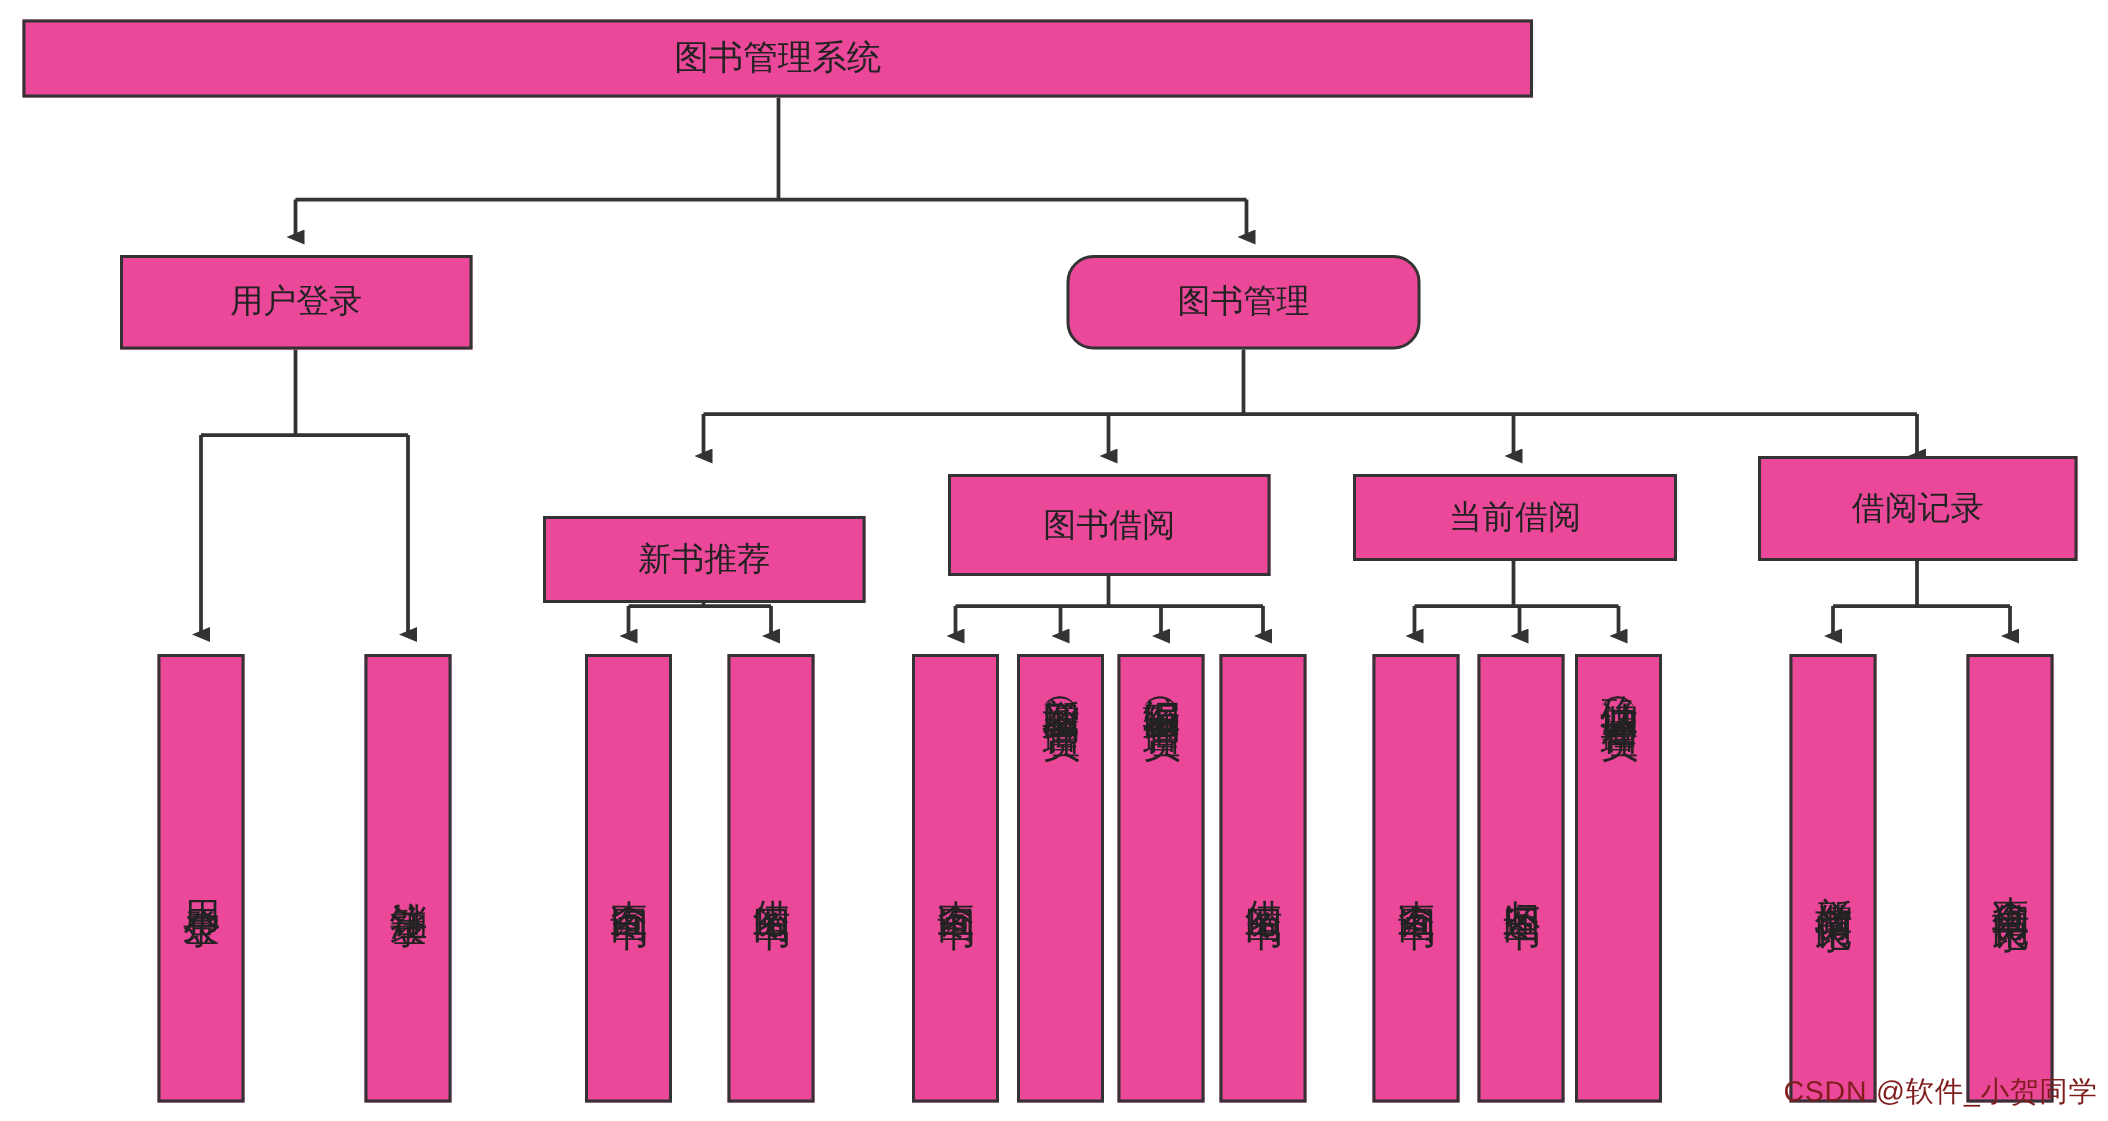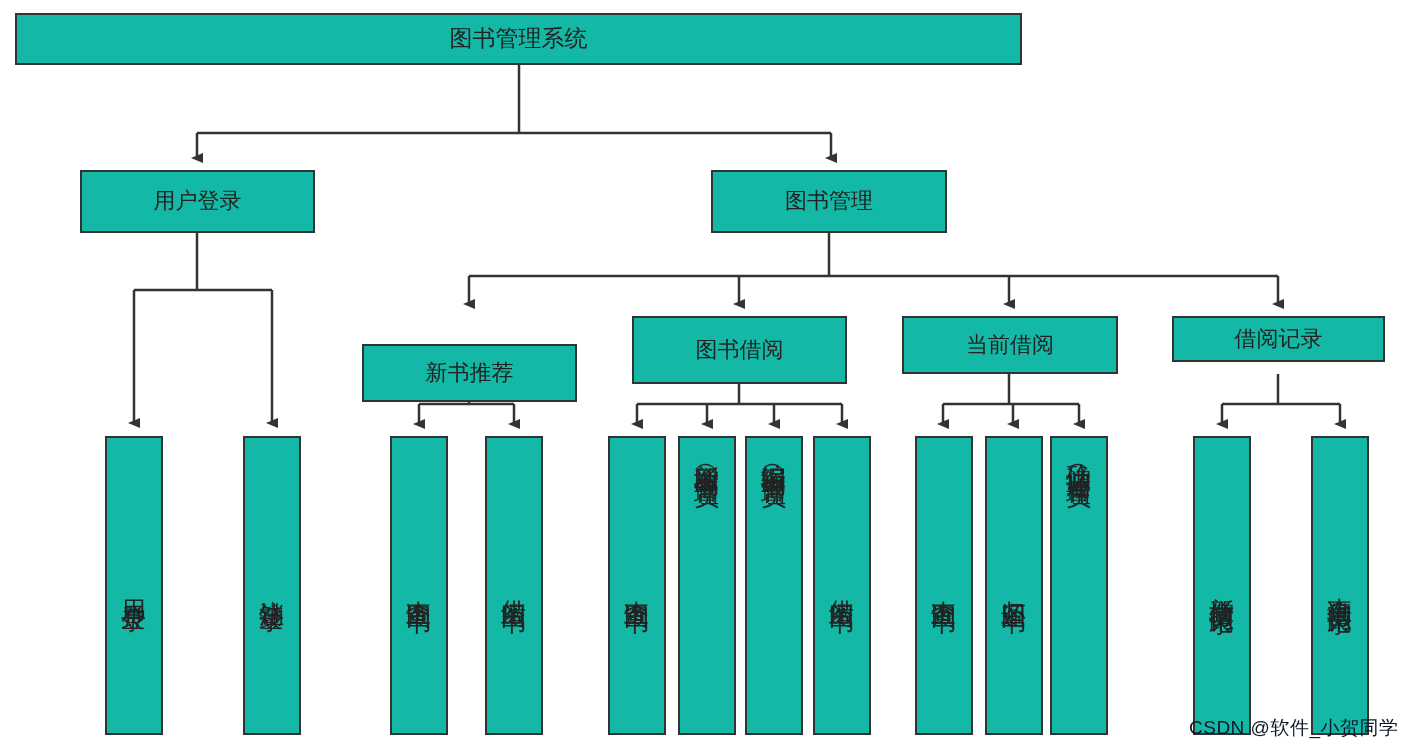--- a/index.html
+++ b/index.html
@@ -1,32 +1,32 @@
 <!DOCTYPE html>
 <html><head>
 <meta charset="utf-8">
 <style>
   html,body{margin:0;padding:0;background:#ffffff;}
   body{width:1405px;height:747px;overflow:hidden;
        font-family:"Liberation Sans","DejaVu Sans",sans-serif;}
   #diagram{position:relative;width:1405px;height:747px;background:#ffffff;}
   svg{position:absolute;left:0;top:0;}
-  .node{position:absolute;box-sizing:border-box;background:#14b8a6;
+  .node{position:absolute;box-sizing:border-box;background:#ec4899;
         border:2.5px solid #333333;display:flex;align-items:center;
         justify-content:center;}
   .node-label{color:#222222;line-height:1.12;text-align:center;
               white-space:pre-line;}
   .h-node .node-label{font-size:22px;}
   .root .node-label{font-size:23px;}
   .v-node{align-items:flex-start;padding-top:6px;}
   .v-node .node-label{writing-mode:vertical-rl;text-orientation:upright;
                       font-size:25px;letter-spacing:3px;
                       -webkit-writing-mode:vertical-rl;}
   .v-node.center-text{align-items:center;padding-top:0;}
-  .watermark{position:absolute;color:#0f172a;font-size:19px;
+  .watermark{position:absolute;color:#7f1d1d;font-size:19px;
              letter-spacing:0.5px;white-space:nowrap;}
 </style>
 </head>
 <body>
 
 <div id="diagram">
 
   <svg width="1405" height="747">
     <defs>
       <marker id="arrow" markerWidth="12" markerHeight="12" refX="5" refY="6" orient="auto" markerUnits="userSpaceOnUse">
@@ -77,34 +77,34 @@
     </g>
   </svg>
 
   <div class="node h-node root" style="left:15px;top:13px;width:1007px;height:52px;">
     <span class="node-label">图书管理系统</span>
   </div>
 
   <div class="node h-node" style="left:80px;top:170px;width:235px;height:63px;">
     <span class="node-label">用户登录</span>
   </div>
-  <div class="node h-node" style="left:711px;top:170px;width:236px;height:63px;">
+  <div class="node h-node" style="left:711px;top:170px;width:236px;height:63px;border-radius:18px;">
     <span class="node-label">图书管理</span>
   </div>
 
   <div class="node h-node" style="left:362px;top:316px;width:215px;height:58px;margin-top:28px;">
     <span class="node-label">新书推荐</span>
   </div>
   <div class="node h-node" style="left:632px;top:316px;width:215px;height:68px;">
     <span class="node-label">图书借阅</span>
   </div>
   <div class="node h-node" style="left:902px;top:316px;width:216px;height:58px;">
     <span class="node-label">当前借阅</span>
   </div>
-  <div class="node h-node" style="left:1172px;top:316px;width:213px;height:46px;">
+  <div class="node h-node" style="left:1172px;top:304px;width:213px;height:70px;">
     <span class="node-label">借阅记录</span>
   </div>
 
   <div class="node v-node center-text" style="left:105px;top:436px;width:58px;height:299px;">
     <span class="node-label">用户登录</span>
   </div>
   <div class="node v-node center-text" style="left:243px;top:436px;width:58px;height:299px;">
     <span class="node-label">注销登录</span>
   </div>
 

